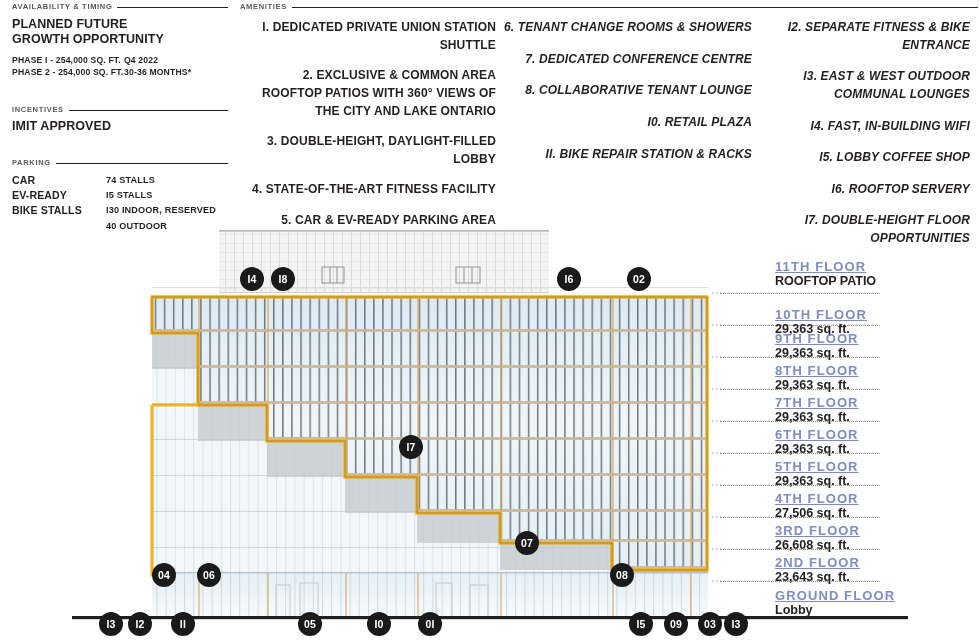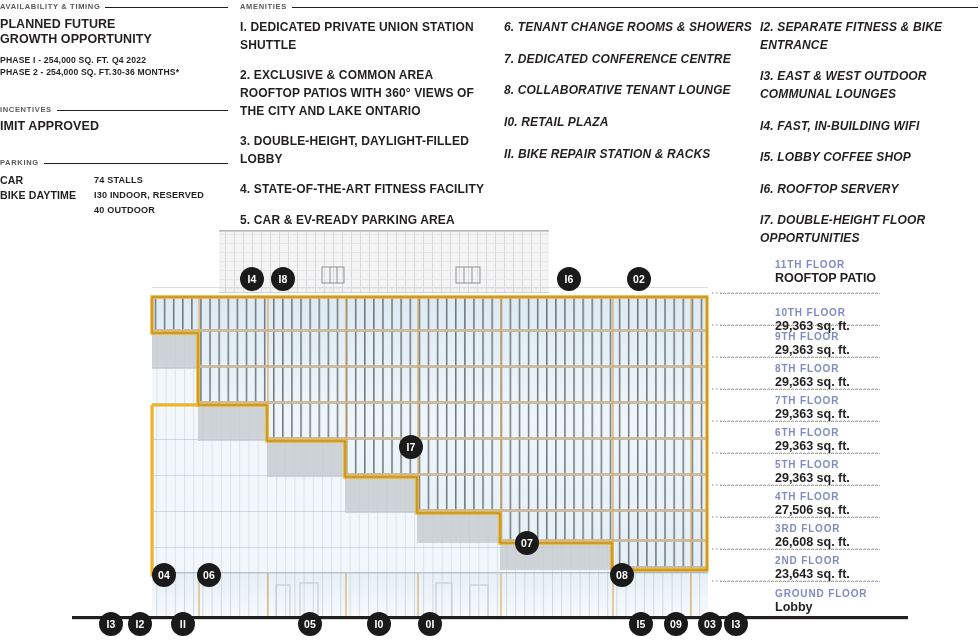--- a/index.html
+++ b/index.html
@@ -15,60 +15,60 @@
   
   .sec-head {
     display: flex; align-items: center; gap: 5px;
     font-size: 7.5px; font-weight: 700; letter-spacing: .09em;
     color: #58595b; text-transform: uppercase;
     white-space: nowrap;
   }
   .sec-head .rule { flex: 1 1 auto; height: 0; border-top: 1.6px solid #231f20; position: relative; top: 1px; }
 
   
-  .col-left { position: absolute; left: 0; top: 2px; width: 228px; }
+  .col-left { position: absolute; left: 0; top: 2px; width: 228px; padding-left: 12px; }
   .big-title {
     font-size: 12.5px; font-weight: 700; line-height: 1.22;
     letter-spacing: .005em; margin-top: 6px; color: #231f20;
   }
   .phase-tbl { margin-top: 6px; font-size: 8.6px; font-weight: 700; letter-spacing: .02em; color: #231f20; }
   .phase-row { display: flex; line-height: 1.42; white-space: nowrap; }
   .phase-row .pl { width: 112px; }
   .phase-row .pr { width: 100px; }
 
   .sec-head.inc { margin-top: 27px; }
   .inc-val { font-size: 12.5px; font-weight: 700; margin-top: 5px; letter-spacing: .005em; }
 
   .sec-head.park { margin-top: 25px; }
   .park-tbl { margin-top: 6px; font-size: 9.4px; }
   .park-row { display: flex; line-height: 1.44; }
   .park-row .pk-l { width: 94px; font-weight: 700; font-size: 10.6px; letter-spacing: .01em; }
   .park-row .pk-r { flex: 1; font-weight: 700; font-size: 9.1px; letter-spacing: .02em; padding-top: 1px; }
   .park-row.cont .pk-l { visibility: hidden; }
 
   
-  .col-amen { position: absolute; left: 240px; top: 2px; right: 2px; }
+  .col-amen { position: absolute; left: 240px; top: 2px; right: 2px; text-align: right; }
   .amen-grid {
     display: grid; grid-template-columns: 264px 256px 1fr;
     margin-top: 8px; column-gap: 0;
   }
   .amen-item {
     font-size: 12px; font-weight: 700; letter-spacing: .012em;
     line-height: 1.47; color: #231f20; margin-bottom: 13px;
     padding-right: 8px;
   }
   .amen-col-2 .amen-item, .amen-col-3 .amen-item { margin-bottom: 14px; font-style: italic; }
 
   
   .diagram { position: absolute; left: 0; top: 225px; width: 980px; height: 418px; }
   .diagram svg { display: block; }
   .lg-row { position: absolute; left: 0; width: 200px; }
   .lg-floor {
-    font-size: 10px; font-weight: 700; letter-spacing: .085em;
-    color: #7d8cc4; text-transform: uppercase; line-height: 1;
+    font-size: 13px; font-weight: 700; letter-spacing: .085em;
+    color: #7d8cc4; text-transform: uppercase; line-height: 1; text-decoration: underline;
   }
   .lg-area {
     font-size: 12.6px; font-weight: 700; letter-spacing: -.005em;
     color: #231f20; line-height: 1.06; margin-top: 2px;
   }
   .dot-rule {
     position: absolute; height: 0; border-top: 1px dotted #9b9b9b;
   }
 </style>
 </head>
@@ -105,21 +105,25 @@
     <div class="sec-head park">
       <span>PARKING</span>
       <span class="rule"></span>
     </div>
     <div class="park-tbl">
       <div class="park-row">
         <span class="pk-l">CAR</span>
         <span class="pk-r">74 STALLS</span>
       </div>
       <div class="park-row">
-        <span class="pk-l">BIKE DAYTIME</span>
+        <span class="pk-l">EV-READY</span>
+        <span class="pk-r">I5 STALLS</span>
+      </div>
+      <div class="park-row">
+        <span class="pk-l">BIKE STALLS</span>
         <span class="pk-r">I30 INDOOR, RESERVED</span>
       </div>
       <div class="park-row cont">
         <span class="pk-l"></span>
         <span class="pk-r">40 OUTDOOR</span>
       </div>
     </div>
   </div>
 
   <div class="col-amen">

